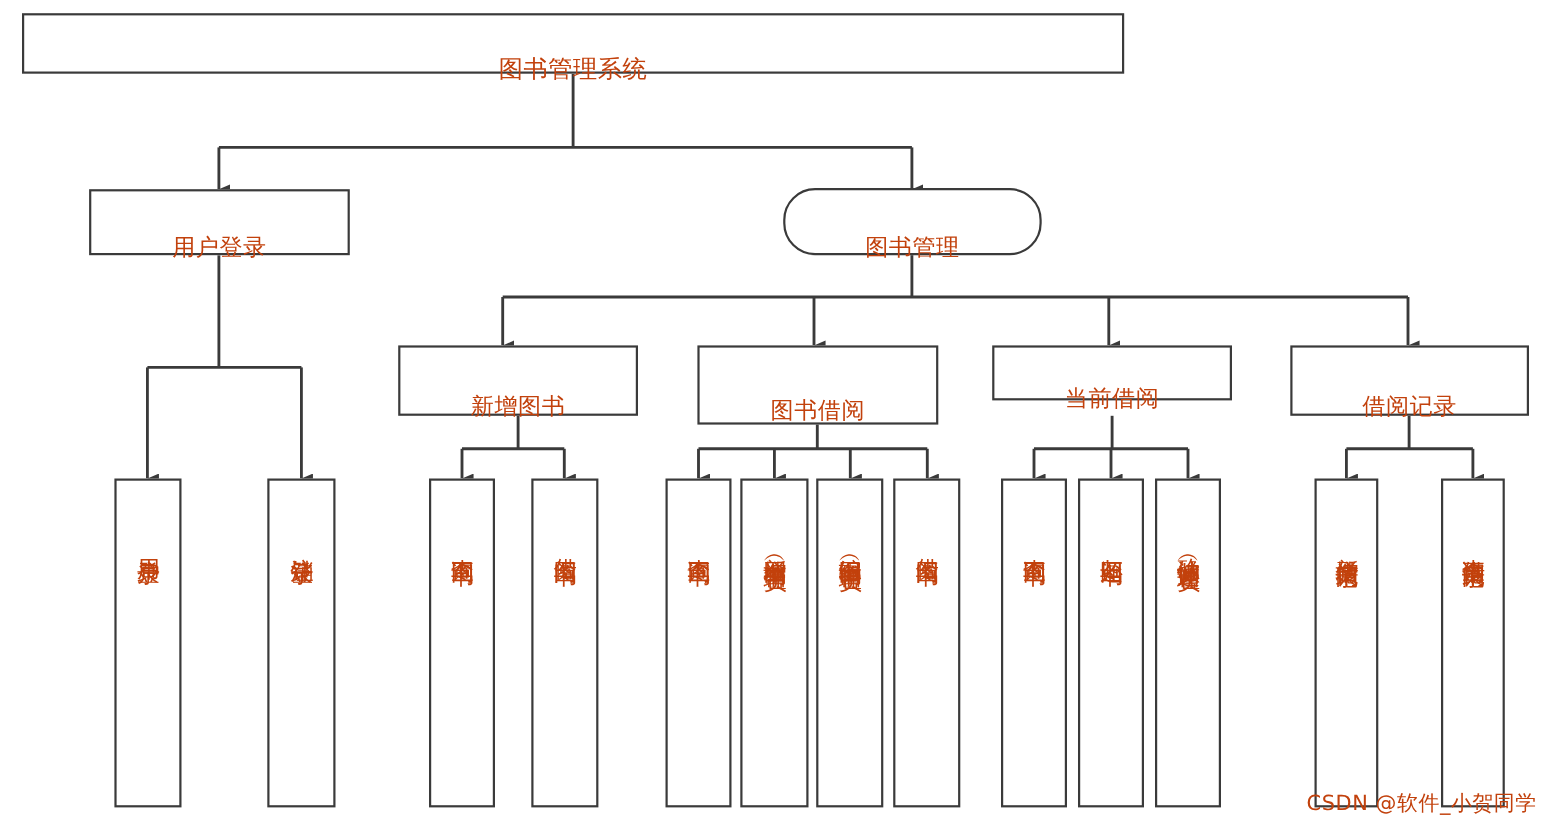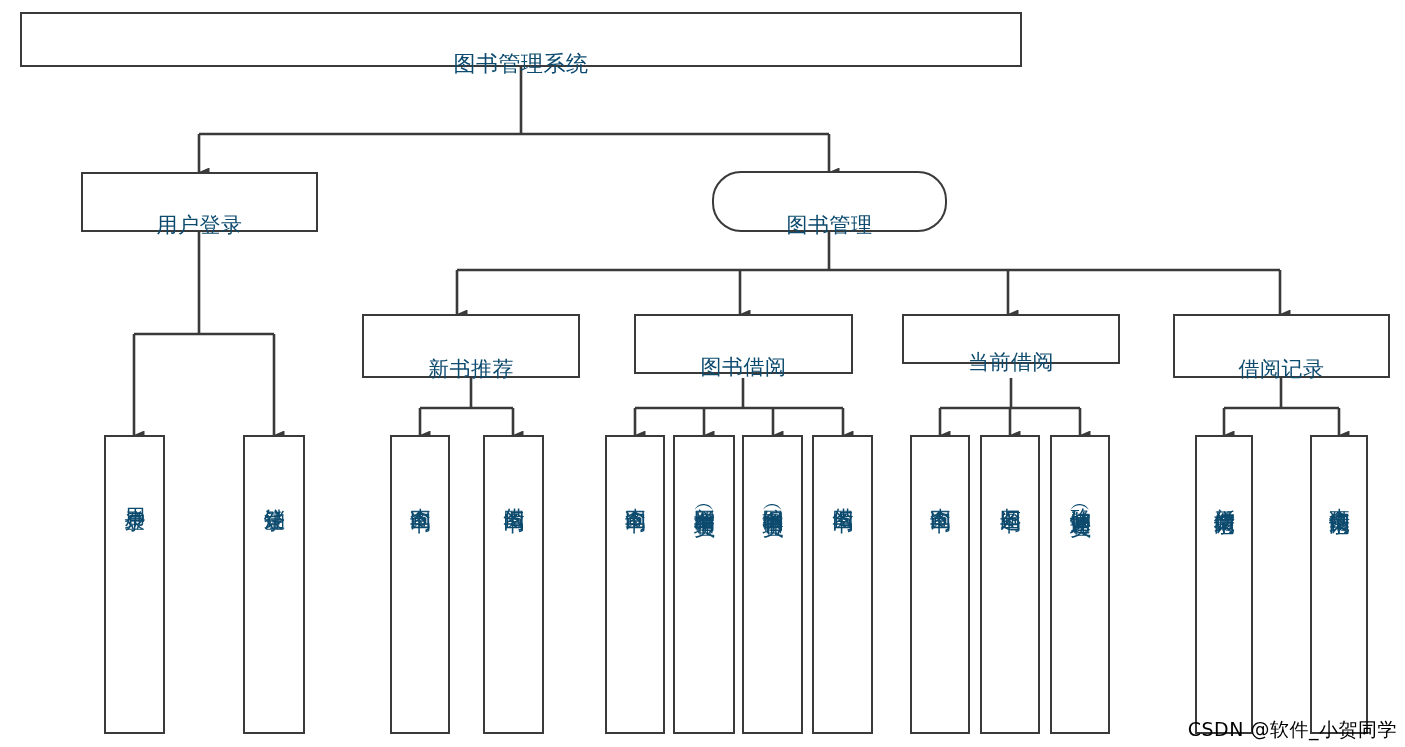--- a/index.html
+++ b/index.html
@@ -33,21 +33,21 @@
     background: #ffffff;
     display: flex;
     align-items: center;
     justify-content: center;
     color: #3f3f46;
   }
   .node-label {
     display: block;
     text-align: right;
     line-height: 1.14;
-    color: #0c4a6e;
+    color: #c2410c;
     white-space: pre;
     margin-top: 48px;
   }
   
   .node.horiz .node-label {
     font-size: 21px;
     letter-spacing: 0.5px;
   }
   .node.root .node-label {
     font-size: 22px;
@@ -64,21 +64,21 @@
     font-size: 21px;
     line-height: 1.0;
     letter-spacing: 1.5px;
     white-space: nowrap;
   }
   #watermark {
     position: absolute;
     right: 8px;
     bottom: 4px;
     font-size: 19px;
-    color: #000000;
+    color: #c2410c;
     letter-spacing: 0.5px;
     white-space: nowrap;
     user-select: none;
   }
 </style>
 </head>
 <body>
 
 <div id="canvas">
 
@@ -130,23 +130,23 @@
   </div>
 
   <div id="node-layer">
       <div class="node horiz" style="left: 81px; top: 172px; width: 237px; height: 60px;">
         <span class="node-label">用户登录</span>
       </div>
       <div class="node horiz" style="left: 712px; top: 171px; width: 235px; height: 61px; border-radius: 29px;">
         <span class="node-label">图书管理</span>
       </div>
       <div class="node horiz" style="left: 362px; top: 314px; width: 218px; height: 64px;">
-        <span class="node-label">新书推荐</span>
+        <span class="node-label">新增图书</span>
       </div>
-      <div class="node horiz" style="left: 634px; top: 314px; width: 219px; height: 60px;">
+      <div class="node horiz" style="left: 634px; top: 314px; width: 219px; height: 72px;">
         <span class="node-label">图书借阅</span>
       </div>
       <div class="node horiz" style="left: 902px; top: 314px; width: 218px; height: 50px;">
         <span class="node-label">当前借阅</span>
       </div>
       <div class="node horiz" style="left: 1173px; top: 314px; width: 217px; height: 64px;">
         <span class="node-label">借阅记录</span>
       </div>
       <div class="node vert" style="left: 104px; top: 435px; width: 61px; height: 299px;">
         <span class="node-label">用户登录</span>

